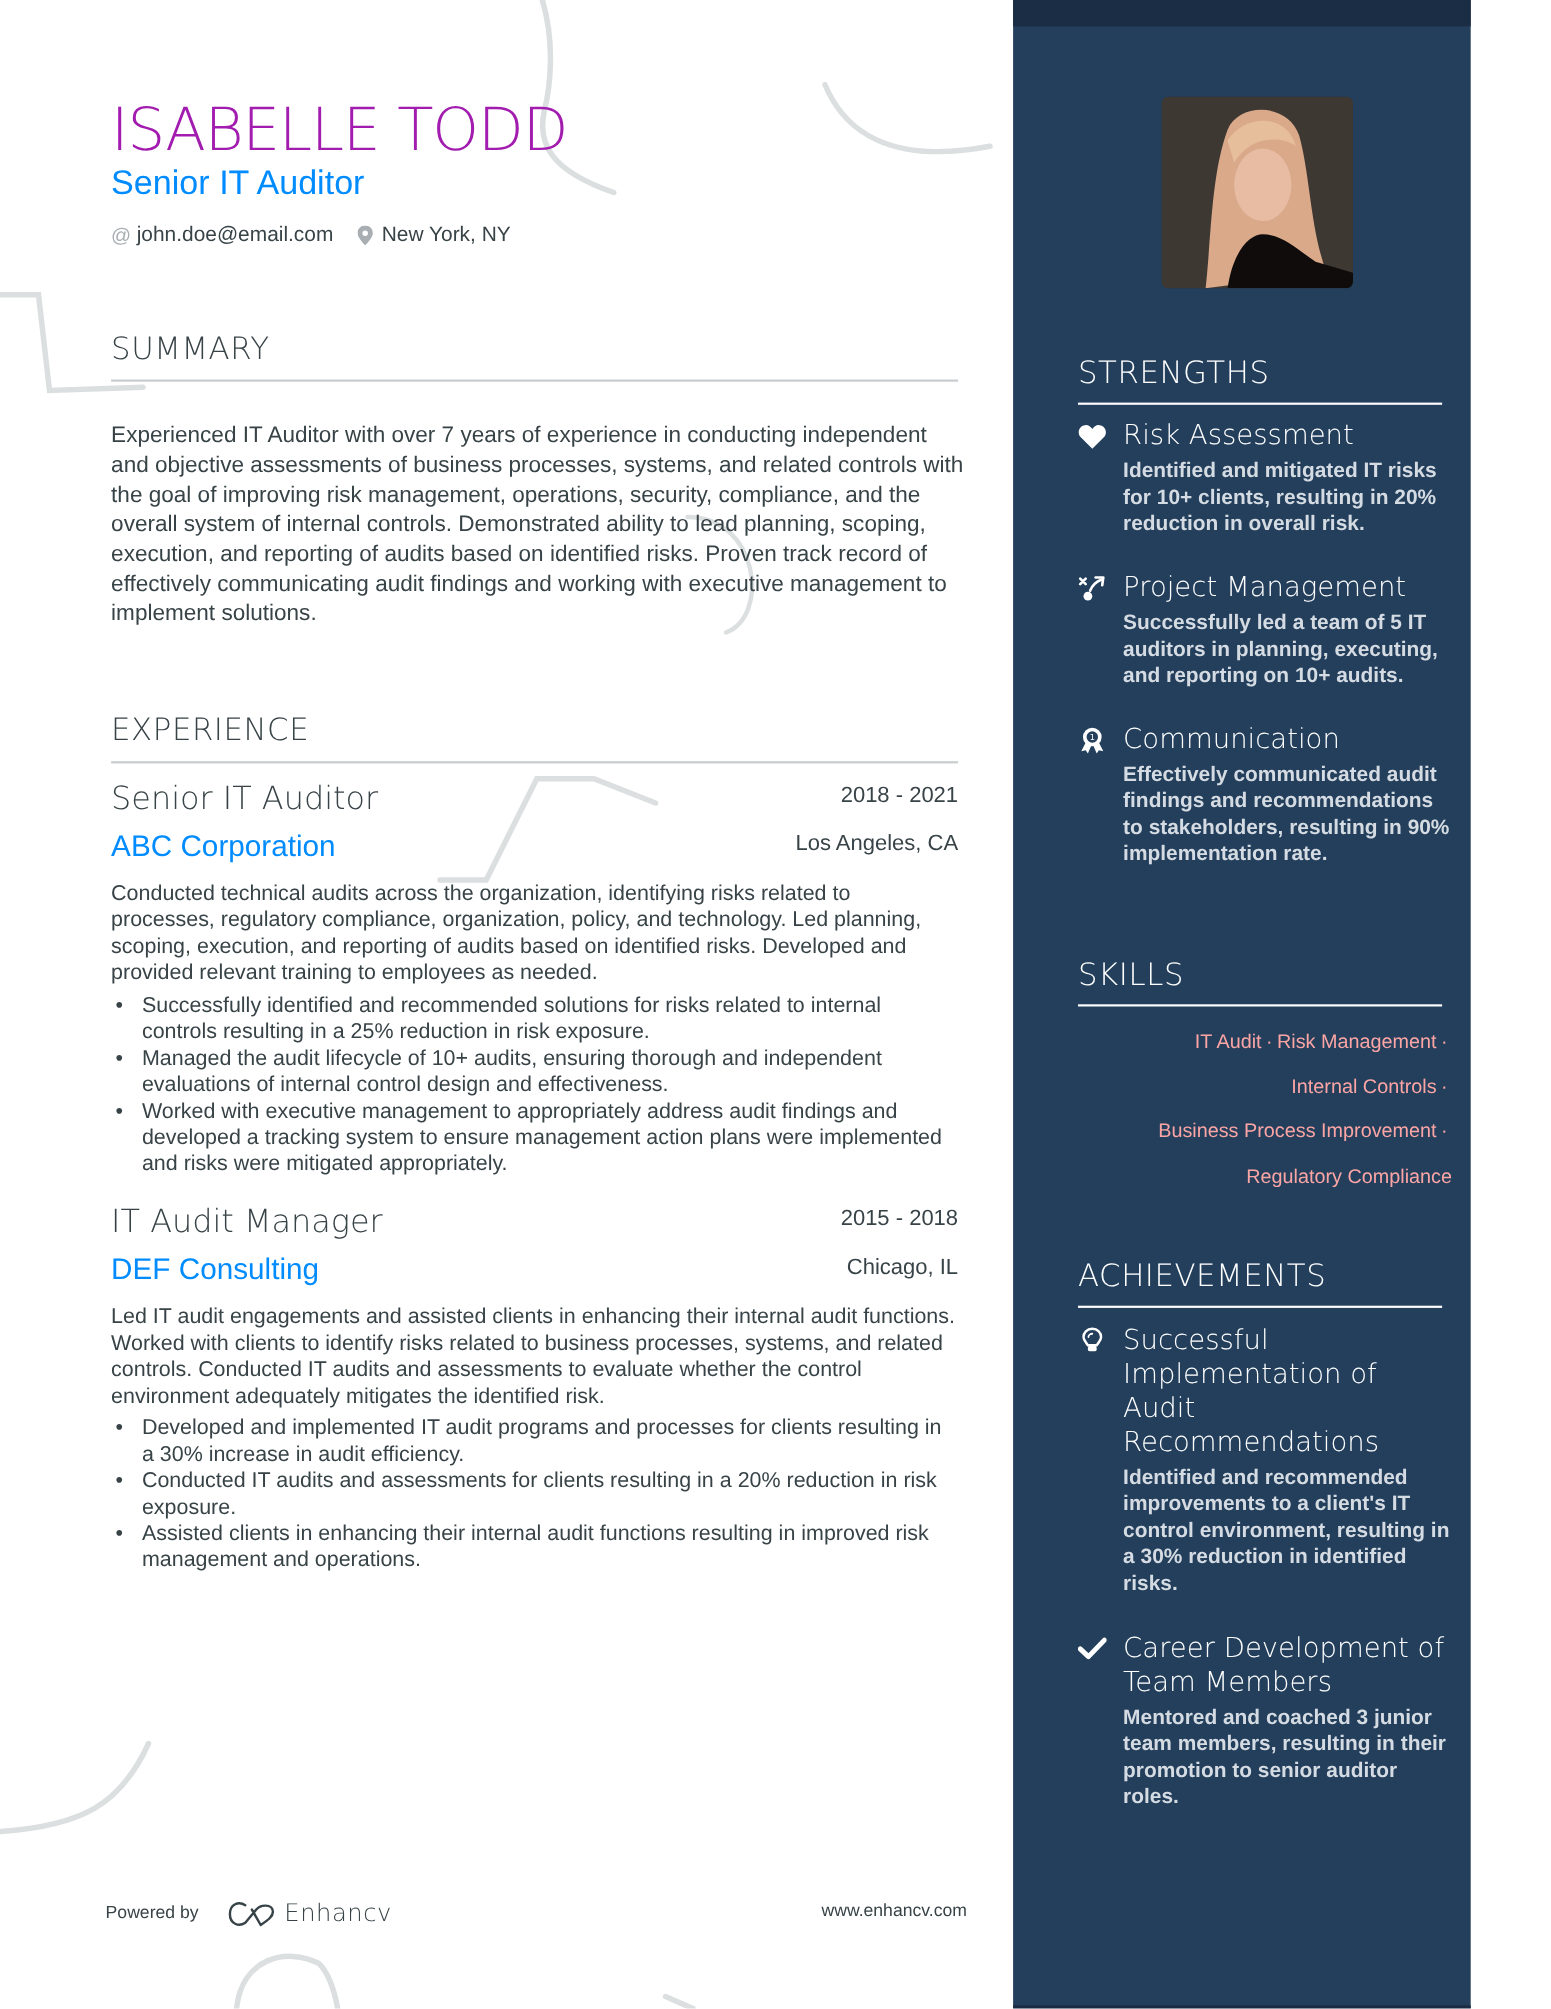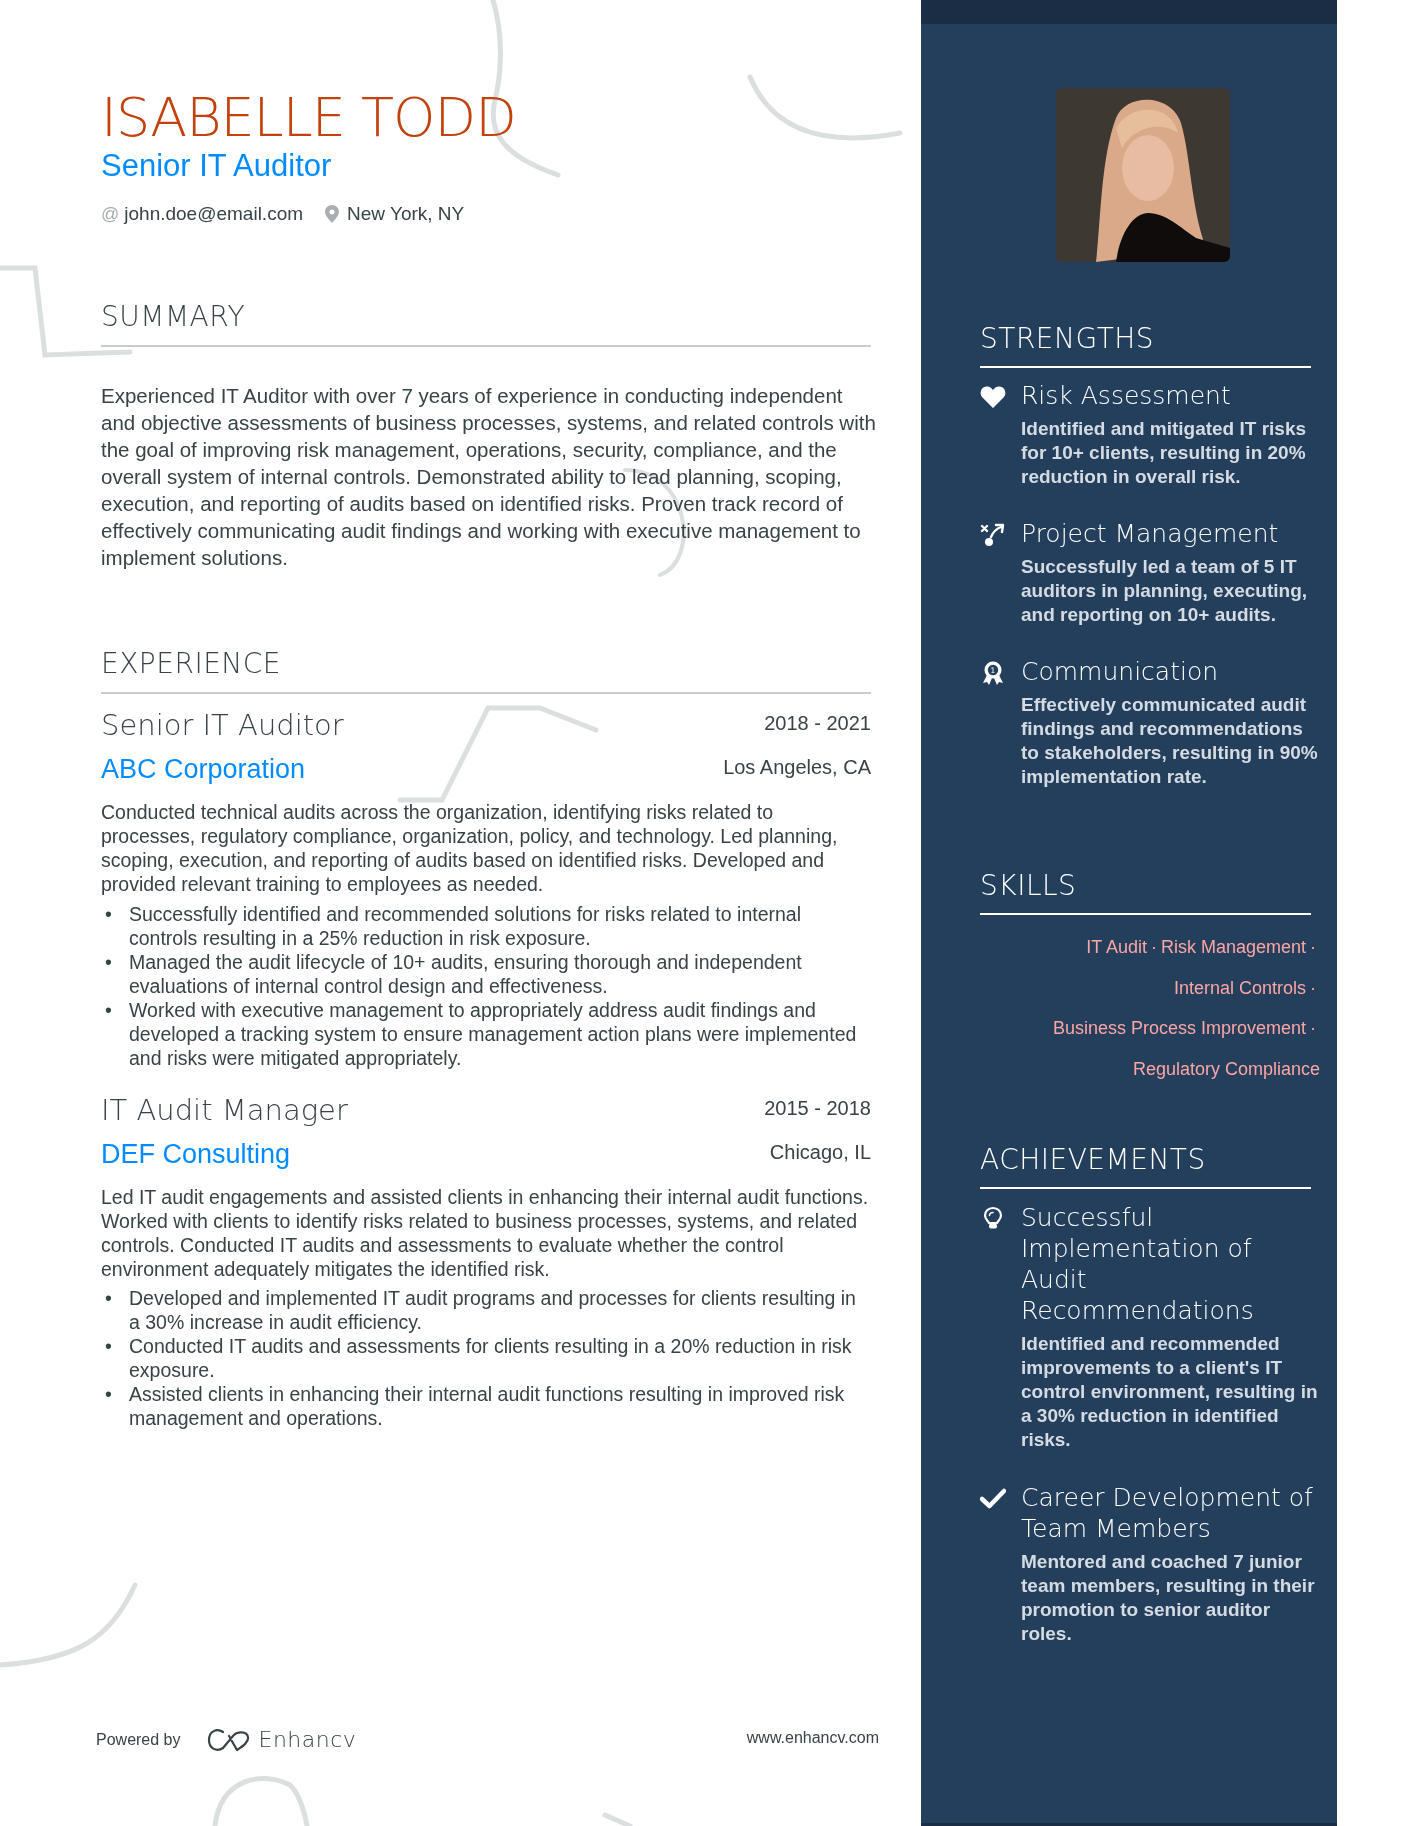--- a/index.html
+++ b/index.html
@@ -7,21 +7,21 @@
     width: 1410px; height: 1826px; position: relative; overflow: hidden;
     background: #ffffff;
     font-family: "Liberation Sans", "DejaVu Sans", sans-serif;
     color: #384347;
   }
   .deco { position: absolute; left: 0; top: 0; width: 921px; height: 1826px; pointer-events: none; }
   .left { position: absolute; left: 101px; top: 0; width: 770px; }
   .name {
     position: absolute; top: 86px; left: 0; margin: 0;
     font-family: "DejaVu Sans", sans-serif; font-weight: 300;
-    font-size: 54px; letter-spacing: -1px; color: #c2410c; white-space: nowrap;
+    font-size: 54px; letter-spacing: -1px; color: #a21caf; white-space: nowrap;
   }
   .title {
     position: absolute; top: 148px; left: 0; font-size: 31px; color: #008cff; white-space: nowrap;
   }
   .contact {
     position: absolute; top: 203px; left: 0; display: flex; align-items: center;
     font-size: 19px; color: #384347; white-space: nowrap;
   }
   .contact .ic { color: #a8aeb1; font-size: 18px; margin-right: 5px; }
   .contact .loc { margin-left: 22px; display: flex; align-items: center; }
@@ -233,17 +233,17 @@
     <div class="s-desc">Identified and recommended improvements to a client's IT control environment, resulting in a 30% reduction in identified risks.</div>
   </div>
 
   <div class="s-item" style="top:1482px">
     <span class="s-icon">
       <svg width="26" height="22" viewBox="0 0 26 22">
           <path d="M2 11 L 9.5 18 L 24 3" fill="none" stroke="#fff" stroke-width="4.5" stroke-linecap="round" stroke-linejoin="round"></path>
         </svg>
     </span>
     <div class="s-title">Career Development of Team Members</div>
-    <div class="s-desc">Mentored and coached 7 junior team members, resulting in their promotion to senior auditor roles.</div>
+    <div class="s-desc">Mentored and coached 3 junior team members, resulting in their promotion to senior auditor roles.</div>
   </div>
 
   <div class="botband"></div>
 </aside>
 
 </body></html>

